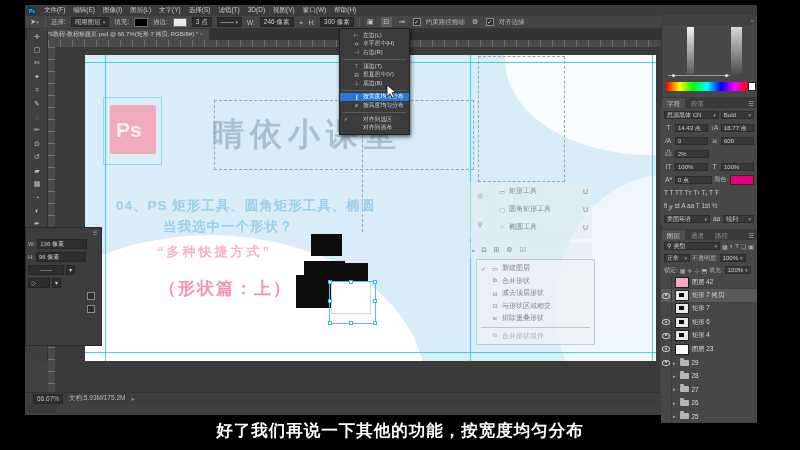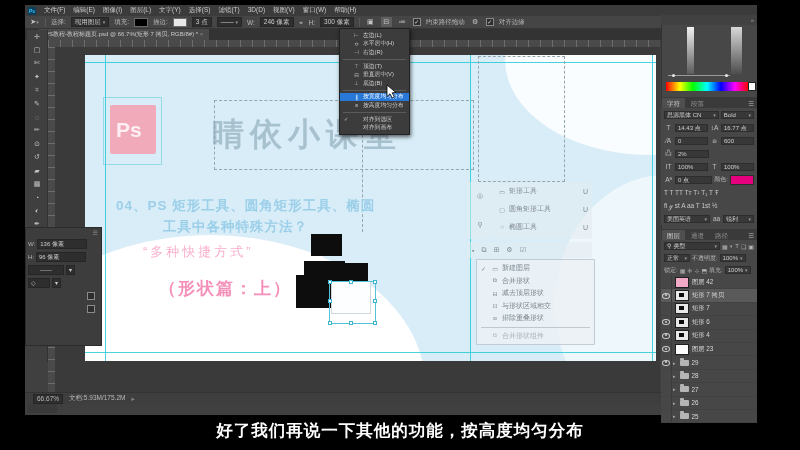--- a/index.html
+++ b/index.html
@@ -47,21 +47,21 @@
   .blob3{left:470px;top:120px;width:220px;height:260px;background:#eef7fb;border-radius:50%}
   .guide-v{width:1px;top:55px;height:306px;background:rgba(26,200,212,.8)}
   .guide-h{height:1px;left:85px;width:571px;background:rgba(26,200,212,.8)}
   .dash-box{border:1px dashed #97a5ad}
   .logo-frame{left:103px;top:97px;width:57px;height:66px;border:1px solid rgba(92,201,216,.55)}
   .ps-logo{left:110px;top:105px;width:46px;height:49px;background:rgba(243,162,178,.9);border-radius:2px;
            color:#fdeff3;font-size:21px;font-weight:bold;display:flex;align-items:center;padding-left:6px;box-sizing:border-box}
   .watermark{left:212px;top:113px;font-size:32px;font-weight:bold;letter-spacing:6px;color:rgba(136,163,180,.6);white-space:nowrap}
   .h1{left:116px;top:197px;font-size:13.5px;font-weight:bold;letter-spacing:1px;color:#9ccfe9;white-space:nowrap}
   .h2{left:163px;top:218px;font-size:13.5px;font-weight:bold;letter-spacing:1px;color:#9ccfe9;white-space:nowrap}
-  .p1{left:143px;top:243px;font-size:13px;font-weight:normal;letter-spacing:3px;color:#f9aecd;white-space:nowrap}
+  .p1{left:157px;top:243px;font-size:13px;font-weight:bold;letter-spacing:3px;color:#f9aecd;white-space:nowrap}
   .p2{left:159px;top:277px;font-size:17px;font-weight:bold;letter-spacing:2px;color:#f490b9;white-space:nowrap}
   .blk{background:#0d0d0d}
   .sel-box{left:329px;top:281px;width:45px;height:41px;border:1px solid #54c2d6}
   .handle{position:absolute;width:4px;height:4px;background:#fff;border:1px solid #3fb6cf;box-sizing:border-box}
   
   .ghost{background:rgba(228,235,241,.55);border-radius:2px;color:#848d95}
   .flyout-row{display:flex;align-items:center;gap:3px;height:18px;padding:0 4px;font-size:7px}
   .flyout-row .ic{width:8px;font-size:6px;text-align:center}
   .flyout-row .sc{margin-left:auto}
   .ops-menu{background:rgba(236,241,246,.85);border:1px solid rgba(168,178,188,.6);border-radius:1px}
@@ -278,21 +278,21 @@
 <div class="abs guide-h" style="top:62px"></div>
 <div class="abs guide-h" style="top:352px"></div>
 
 <div class="abs dash-box" style="left:214px;top:100px;width:258px;height:68px"></div>
 <div class="abs" style="left:362px;top:100px;height:132px;border-left:1px dashed #97a5ad"></div>
 <div class="abs dash-box" style="left:478px;top:56px;width:85px;height:124px"></div>
 <div class="abs logo-frame"></div>
 <div class="abs ps-logo">Ps</div>
 <div class="abs watermark">晴依小课堂</div>
 <div class="abs h1">04、PS 矩形工具、圆角矩形工具、椭圆</div>
-<div class="abs h2">工具中各种特殊方法？</div>
+<div class="abs h2">当我选中一个形状？</div>
 <div class="abs p1">“多种快捷方式”</div>
 <div class="abs p2">（形状篇：上）</div>
 
 <div class="abs blk" style="left:311px;top:234px;width:31px;height:22px"></div>
 <div class="abs" style="left:311px;top:256px;width:12px;height:10px;background:#fff"></div>
 <div class="abs blk" style="left:304px;top:261px;width:41px;height:31px"></div>
 <div class="abs blk" style="left:341px;top:263px;width:27px;height:18px"></div>
 <div class="abs blk" style="left:296px;top:275px;width:38px;height:33px"></div>
 <div class="abs" style="left:331px;top:281px;width:38px;height:31px;background:#fdfeff;border:1px solid #cfd8dc"></div>
 <div class="abs sel-box">
@@ -713,13 +713,13 @@
     </div>
 </div>
 
 <div class="abs status-bar">
   <span class="st-zoom">66.67%</span>
   <span>文档:5.93M/175.2M</span>
   <span style="color:#888">▸</span>
 </div>
 <div class="abs stub"></div>
 
-<div class="abs subtitle">好了我们再说一下其他的功能，按高度均匀分布</div>
+<div class="abs subtitle">好了我们再说一下其他的功能，按宽度均匀分布</div>
 
 </body></html>

